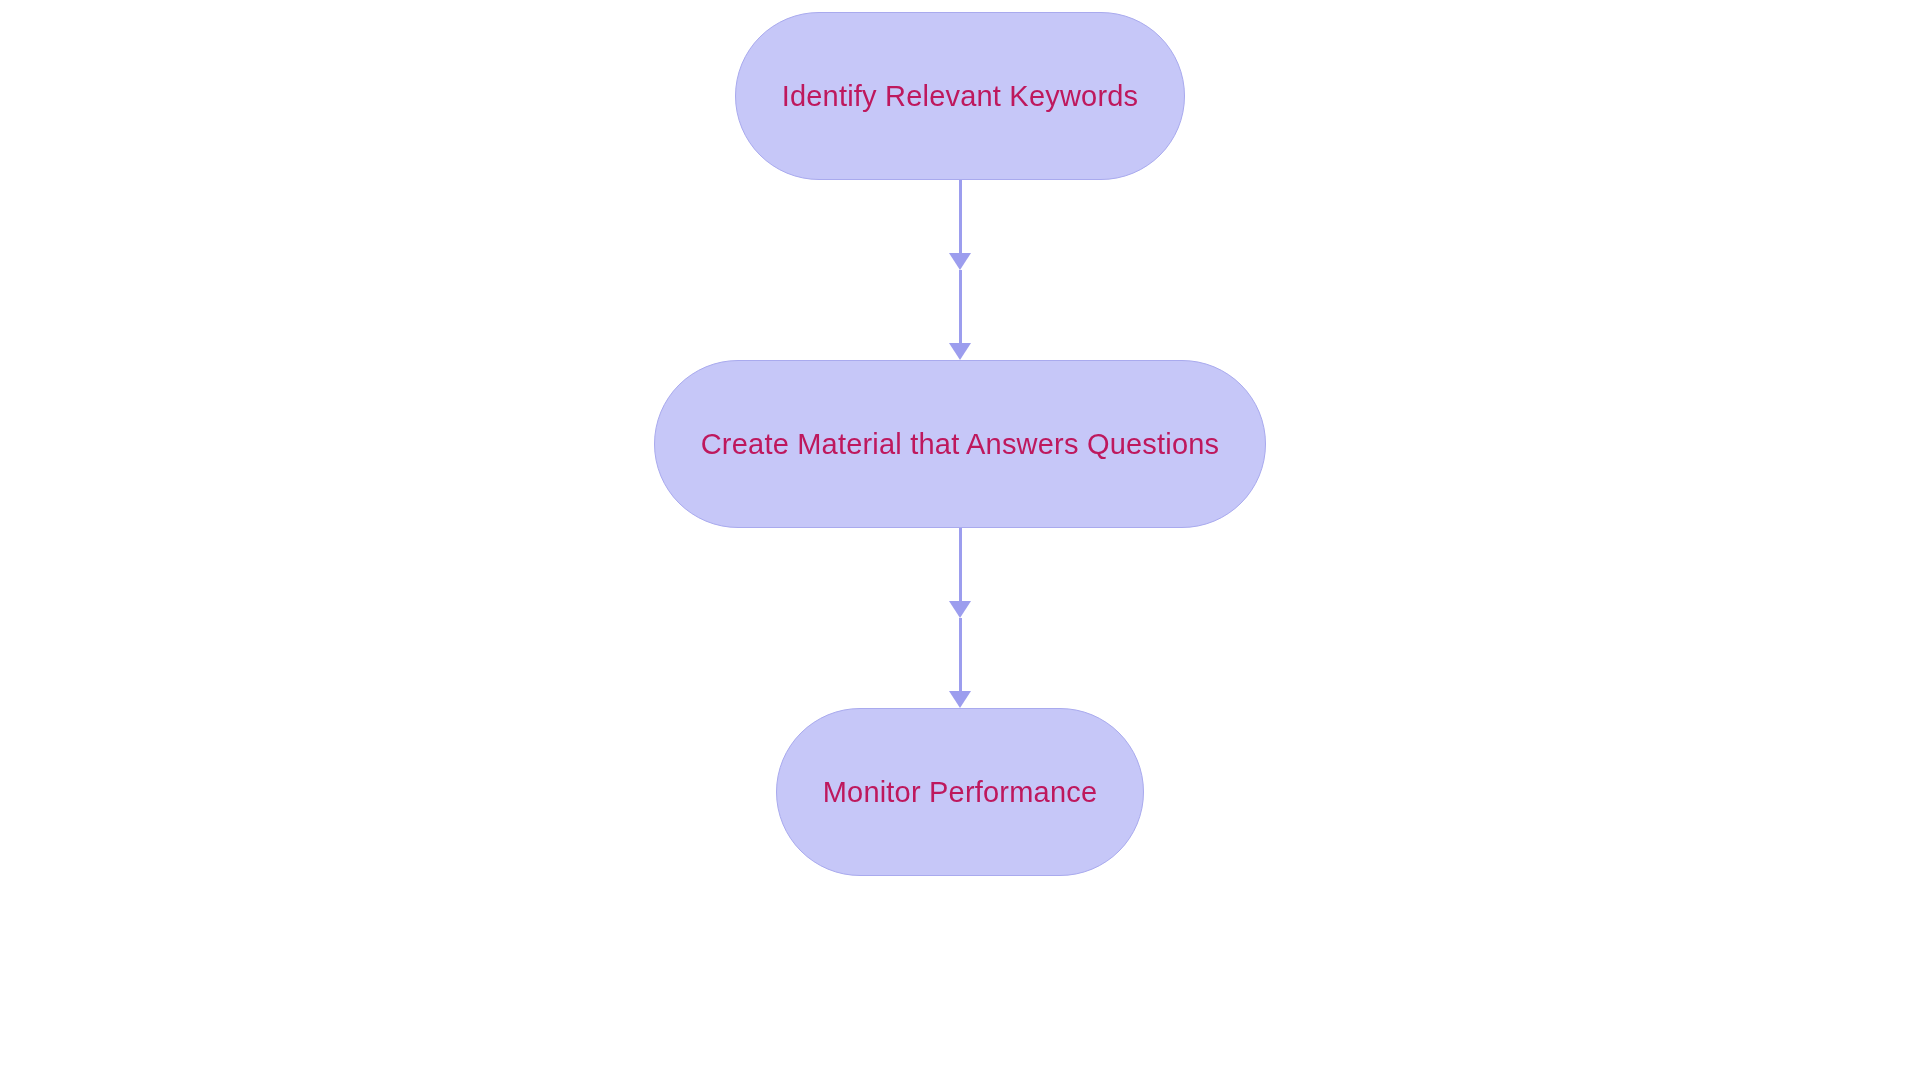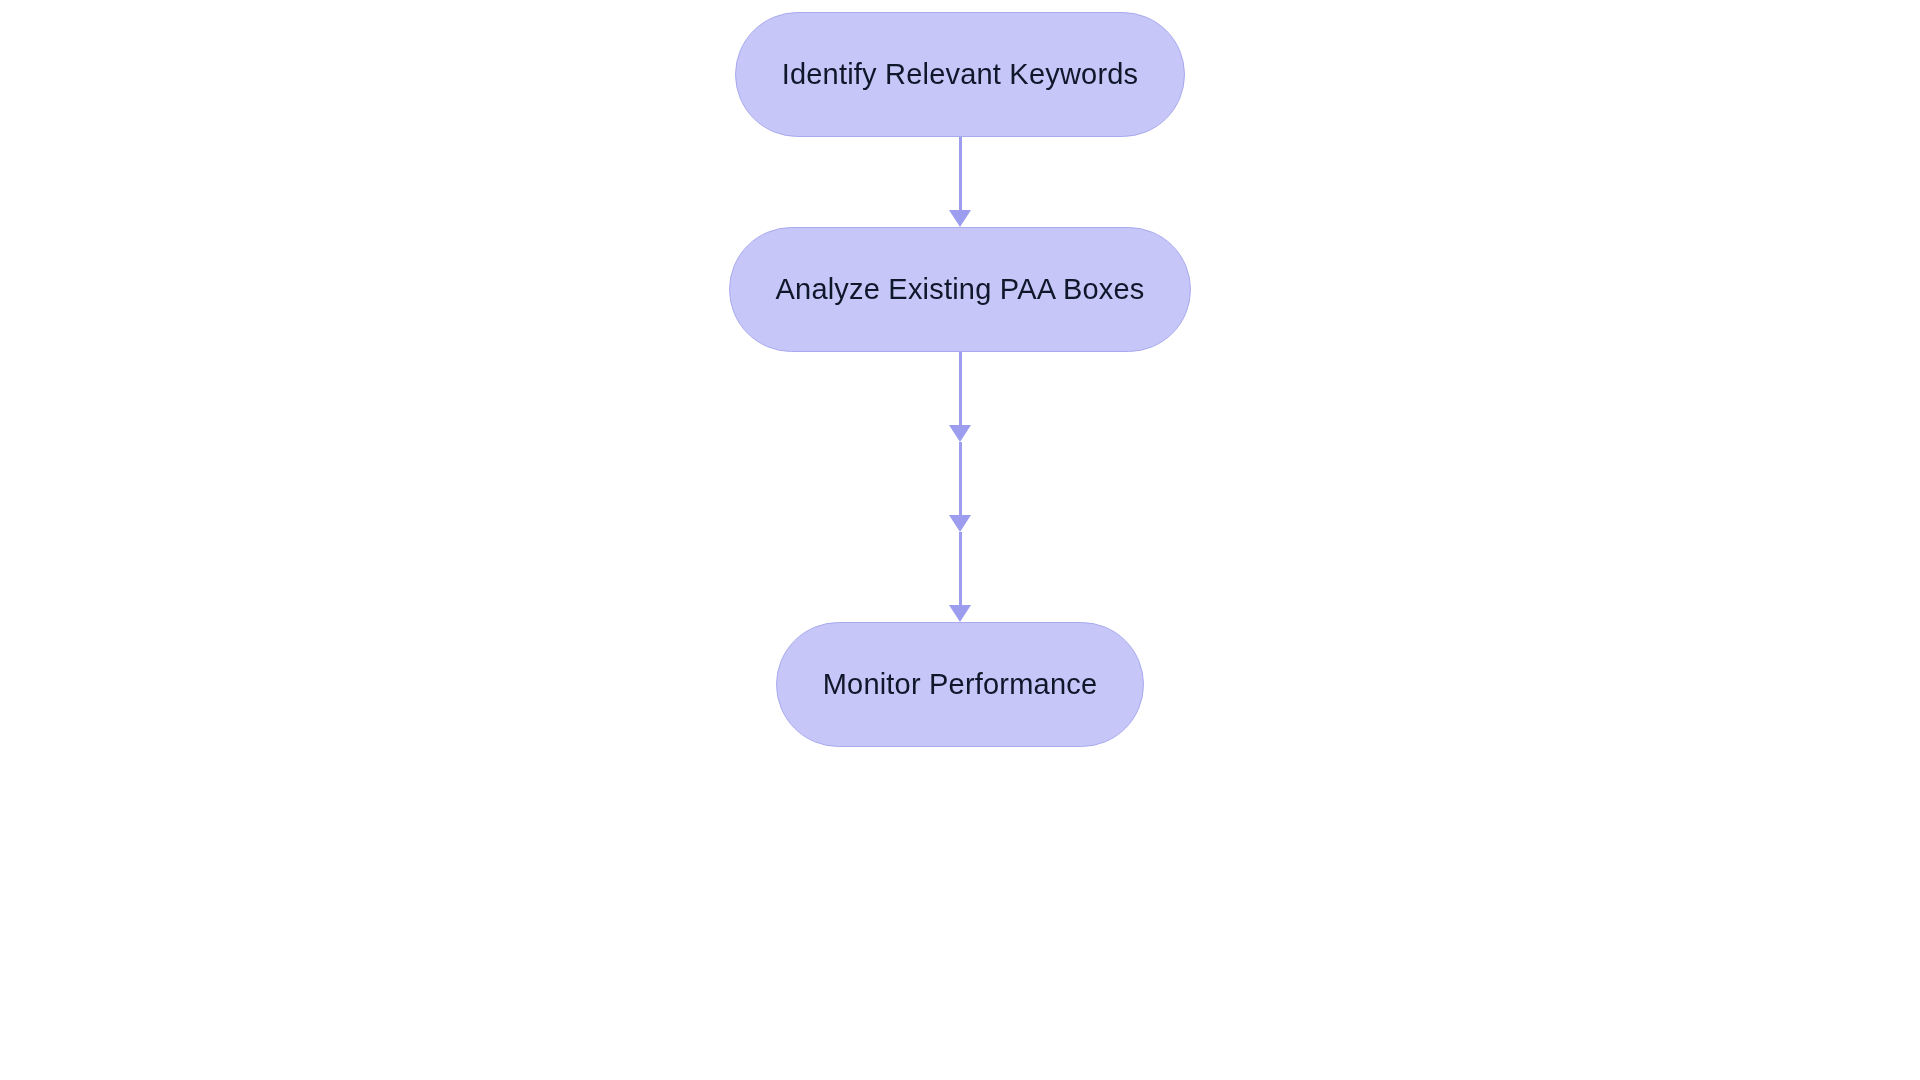--- a/index.html
+++ b/index.html
@@ -35,28 +35,28 @@
   }
 
   .node {
     box-sizing: border-box;
     display: flex;
     align-items: center;
     justify-content: center;
     background: #c6c7f8;
     border: 1.6px solid #a9aaee;
     border-radius: 999px;
-    color: #0f172a;
+    color: #be185d;
     font-size: 29px;
     font-weight: 400;
     letter-spacing: 0.2px;
     line-height: 1;
     white-space: nowrap;
     padding: 12px 46px;
-    height: 125px;
+    height: 168px;
     font-family: "Liberation Sans", sans-serif;
   }
 
   .connector {
     position: relative;
     width: 40px;
     display: flex;
     flex-direction: column;
     align-items: center;
     justify-content: flex-start;
@@ -95,29 +95,29 @@
 
     <div class="node">
       <span>Identify Relevant Keywords</span>
     </div>
 
     <div class="connector c1">
       <div class="connector-line"></div>
       <div class="connector-head"></div>
     </div>
 
-    <div class="node">
-      <span>Analyze Existing PAA Boxes</span>
-    </div>
 
     <div class="connector c2">
       <div class="connector-line"></div>
       <div class="connector-head"></div>
     </div>
 
+    <div class="node">
+      <span>Create Material that Answers Questions</span>
+    </div>
 
     <div class="connector c3">
       <div class="connector-line"></div>
       <div class="connector-head"></div>
     </div>
 
 
     <div class="connector c4">
       <div class="connector-line"></div>
       <div class="connector-head"></div>

